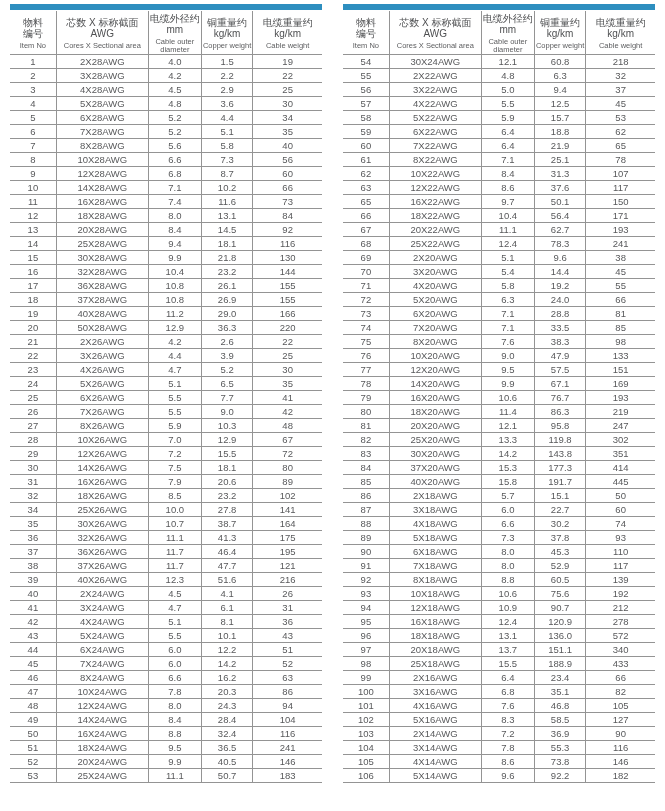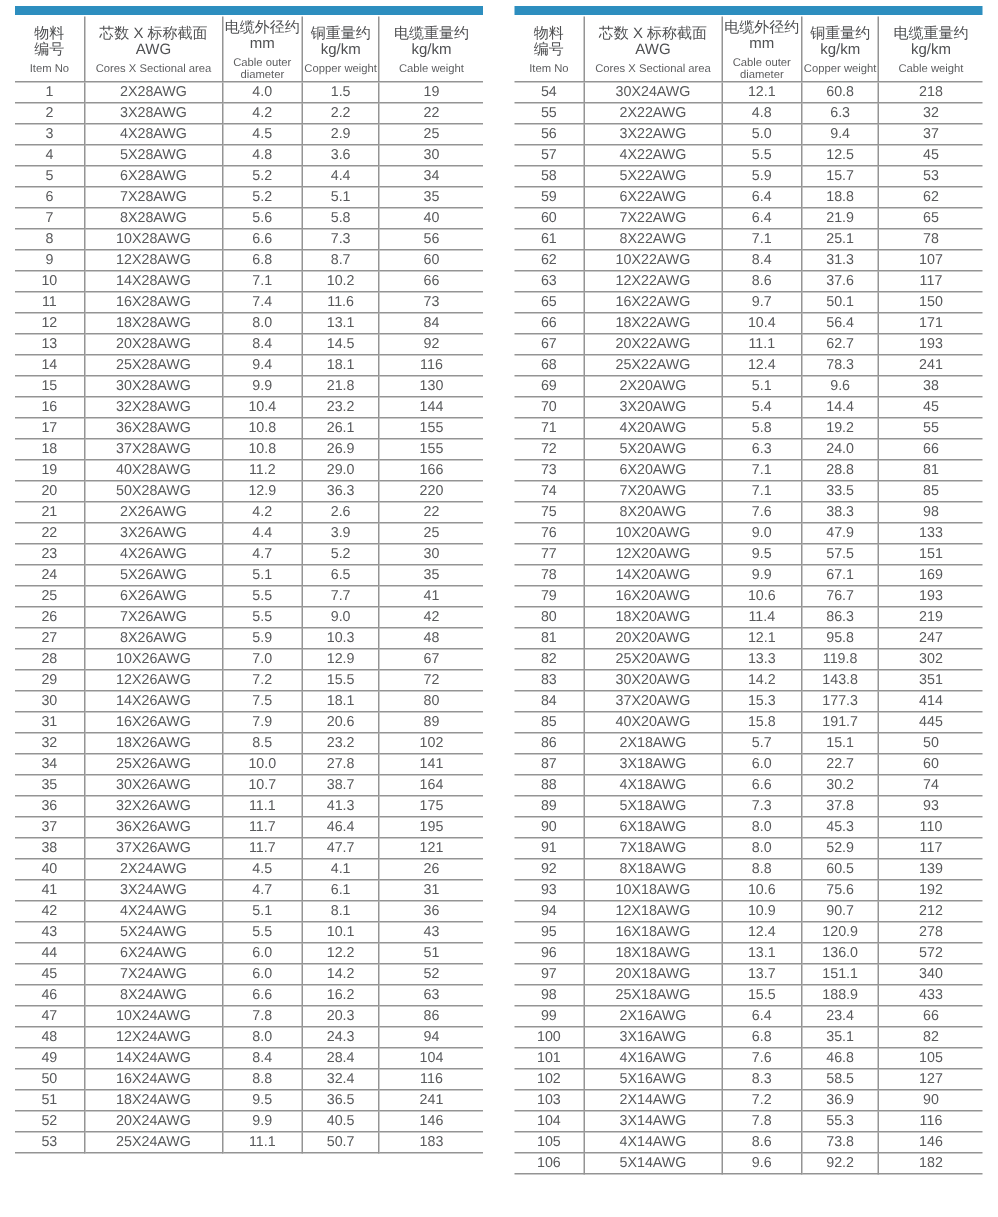--- a/index.html
+++ b/index.html
@@ -336,20 +336,27 @@
           <div class="cell c4">195</div>
         </div>
         <div class="row">
           <div class="cell c0">38</div>
           <div class="cell c1">37X26AWG</div>
           <div class="cell c2">11.7</div>
           <div class="cell c3">47.7</div>
           <div class="cell c4">121</div>
         </div>
         <div class="row">
+          <div class="cell c0">39</div>
+          <div class="cell c1">40X26AWG</div>
+          <div class="cell c2">12.3</div>
+          <div class="cell c3">51.6</div>
+          <div class="cell c4">216</div>
+        </div>
+        <div class="row">
           <div class="cell c0">40</div>
           <div class="cell c1">2X24AWG</div>
           <div class="cell c2">4.5</div>
           <div class="cell c3">4.1</div>
           <div class="cell c4">26</div>
         </div>
         <div class="row">
           <div class="cell c0">41</div>
           <div class="cell c1">3X24AWG</div>
           <div class="cell c2">4.7</div>

